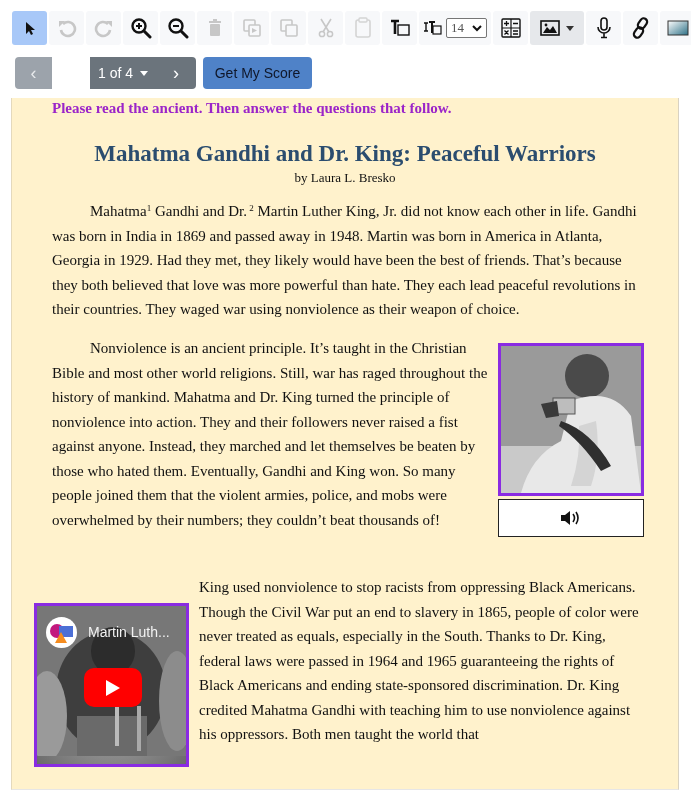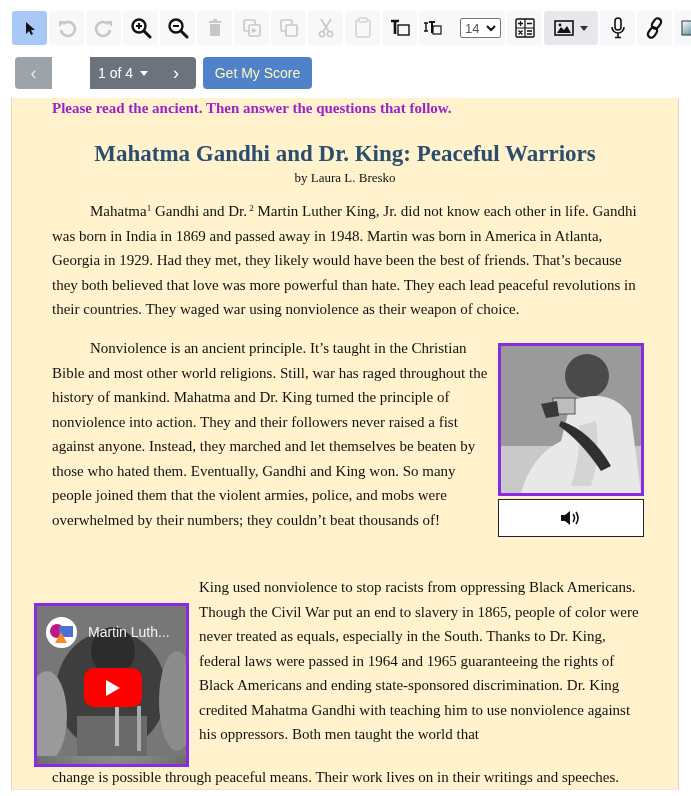--- a/index.html
+++ b/index.html
@@ -7,32 +7,32 @@
   body { position: relative; font-family: "Liberation Sans", sans-serif; }
 
   
   .toolbar { position: absolute; left: 12px; top: 11px; height: 34px; display: flex; gap: 2px; }
   .tb-btn { width: 35px; height: 34px; display: flex; align-items: center; justify-content: center;
             background: #f7f8fa; border-radius: 3px; color: #111; }
   .tb-btn.active { background: #a8c8f8; }
   .tb-btn.disabled { color: #c7c7c7; }
   .tb-btn.wide { width: 54px; background: #e6e8eb; }
   .tb-btn svg { display: block; }
-  .tb-group { display: flex; align-items: center; background: #f7f8fa; border-radius: 3px; padding: 0 4px; height: 34px; gap: 17px; }
+  .tb-group { display: flex; align-items: center; background: #f7f8fa; border-radius: 3px; padding: 0 4px; height: 34px; gap: 3px; font-family: Liberation Serif, serif; }
   .fontsize { width: 41px; height: 20px; border: 1px solid #767676; border-radius: 2px; background: #fff;
               font-size: 13px; color: #555; display: flex; align-items: center; justify-content: space-between; padding: 0 4px; }
 
   
   .nav { position: absolute; left: 15px; top: 57px; height: 32px; display: flex; }
   .nav-group { display: flex; height: 32px; border-radius: 4px; overflow: hidden; }
   .nav-prev { width: 37px; background: #9ca3ab; color: #e8eaec; display: flex; align-items: center; justify-content: center; font-size: 18px; }
   .nav-page { width: 66px; background: #6b747c; color: #fff; display: flex; align-items: center; justify-content: center; font-size: 14px; gap: 4px; margin-left: 38px; }
   .nav-next { width: 40px; background: #6b747c; color: #fff; display: flex; align-items: center; justify-content: center; font-size: 18px; }
   .caret { display: inline-block; width: 0; height: 0; border-left: 4px solid transparent; border-right: 4px solid transparent; border-top: 5px solid #fff; margin-left: 3px; vertical-align: middle; }
-  .score-btn { margin-left: 7px; height: 32px; width: 109px; background: #4f82c8; color: #fef9c3; border-radius: 4px;
+  .score-btn { margin-left: 7px; height: 32px; width: 109px; background: #4f82c8; color: #0f172a; border-radius: 4px;
                display: flex; align-items: center; justify-content: center; font-size: 14px; }
 
   
   .content { position: absolute; left: 11px; top: 98px; width: 668px; height: 692px; background: #fff2cc;
              border-left: 1px solid #e4d9bc; border-right: 1px solid #d9d2c2; border-bottom: 1px solid #e6e6e6;
              font-family: "Liberation Serif", serif; color: #111; }
   .instructions { position: absolute; left: 40px; top: 2px; font-weight: bold; color: #9b24c9; font-size: 15px; }
   .title { position: absolute; left: 0; width: 100%; top: 43px; text-align: center; font-weight: bold; color: #2b4d6f; font-size: 23px; }
   .byline { position: absolute; left: 0; width: 100%; top: 72px; text-align: center; font-size: 13px; }
   .para { position: absolute; font-size: 15px; line-height: 24.5px; }
@@ -255,16 +255,13 @@
       <svg width="16" height="18" viewBox="0 0 16 18">
           <path d="M1 1 L15 9 L1 17 Z" fill="#fff"></path>
         </svg>
     </div>
   </div>
 
   <div class="para p3b">
     <div>King used nonviolence to stop racists from oppressing Black Americans. Though the Civil War put an end to slavery in 1865, people of color were never treated as equals, especially in the South. Thanks to Dr. King, federal laws were passed in 1964 and 1965 guaranteeing the rights of Black Americans and ending state-sponsored discrimination. Dr. King credited Mahatma Gandhi with teaching him to use nonviolence against his oppressors. Both men taught the world that</div>
   </div>
 
-  <div class="para p3c">
-    <div>change is possible through peaceful means. Their work lives on in their writings and speeches.</div>
-  </div>
 </div>
 
 </body></html>

